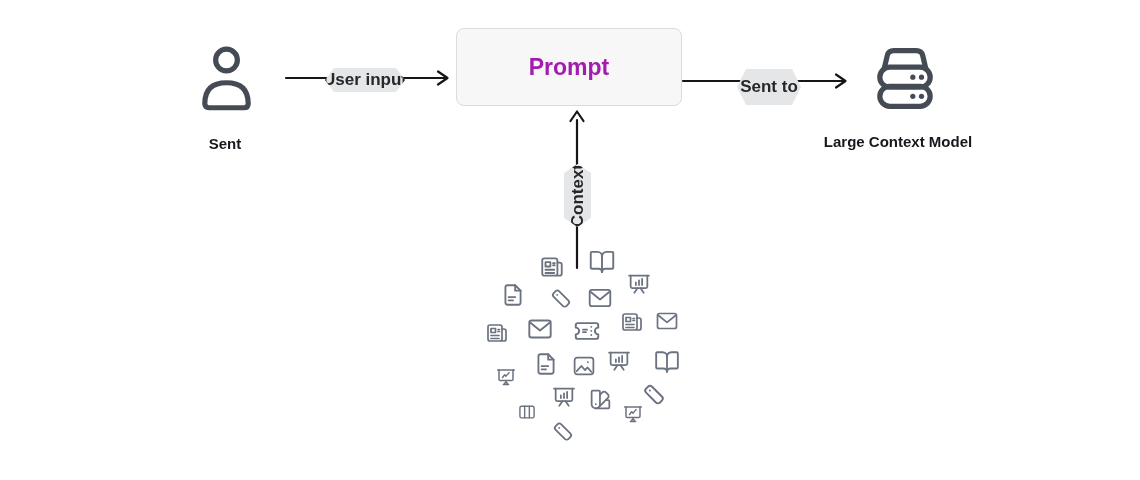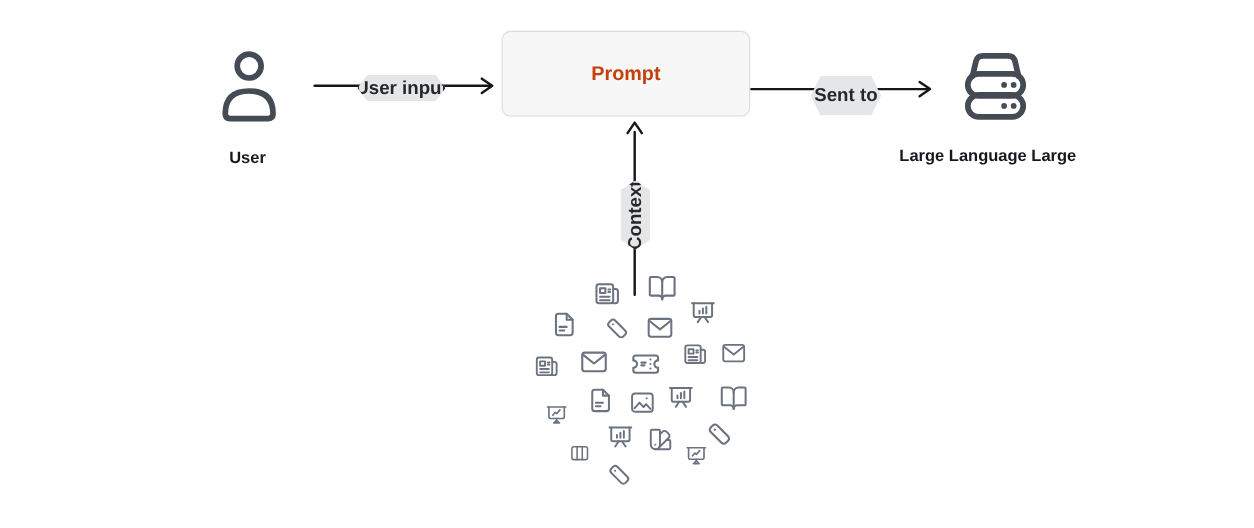--- a/index.html
+++ b/index.html
@@ -26,21 +26,21 @@
     position:absolute;font-weight:700;font-size:15px;color:var(--label-text);
     text-align:center;white-space:nowrap;
   }
 
   .prompt-box{
     position:absolute;left:456px;top:28px;width:226px;height:78px;
     background:var(--prompt-box-bg);border:1.5px solid var(--prompt-box-border);
     border-radius:8px;display:flex;align-items:center;justify-content:center;
     box-sizing:border-box;
   }
-  .prompt-box .prompt-title{font-weight:700;font-size:18px;color:#c2410c;}
+  .prompt-box .prompt-title{font-weight:700;font-size:23px;color:#a21caf;}
 
   .edge-badge{
     position:absolute;background:var(--badge-bg);color:var(--badge-text);
     font-weight:700;font-size:17px;display:flex;align-items:center;justify-content:center;
     white-space:nowrap;
   }
   .edge-badge.h{clip-path:polygon(9px 0,calc(100% - 9px) 0,100% 50%,calc(100% - 9px) 100%,9px 100%,0 50%);}
   .edge-badge.v{clip-path:polygon(50% 0,100% 9px,100% calc(100% - 9px),50% 100%,0 calc(100% - 9px),0 9px);}
   .edge-badge.v span{writing-mode:vertical-rl;transform:rotate(180deg);}
 
@@ -69,40 +69,40 @@
   </svg>
 
   <div class="node" style="left:197px;top:44px;width:58px;">
     <span class="nicon">
       <svg width="57" height="68" viewBox="0 0 60 72" fill="none" stroke="currentColor" stroke-width="5.5" stroke-linecap="round" stroke-linejoin="round">
         <circle cx="30" cy="17" r="11.5"></circle>
         <path d="M7 63 Q7 41 30 41 Q53 41 53 63 Q53 67.5 48.5 67.5 H11.5 Q7 67.5 7 63 Z"></path>
       </svg>
     </span>
   </div>
-  <div class="node-label" style="left:175px;top:135px;width:100px;">User</div>
+  <div class="node-label" style="left:175px;top:135px;width:100px;">Sent</div>
 
   <div class="prompt-box">
     <span class="prompt-title">Prompt</span>
   </div>
 
   <div class="node" style="left:872px;top:42px;width:66px;">
     <span class="nicon">
       <svg width="66" height="73" viewBox="0 0 76 84" fill="none" stroke="currentColor" stroke-width="6" stroke-linecap="round" stroke-linejoin="round">
         <path d="M14 31 L17.6 15.5 Q19 10 25 10 H51 Q57 10 58.4 15.5 L62 31"></path>
         <rect x="9" y="29" width="58" height="23" rx="11.5"></rect>
         <rect x="9" y="51" width="58" height="23" rx="11.5"></rect>
         <circle cx="47" cy="40.5" r="3" fill="currentColor" stroke="none"></circle>
         <circle cx="57" cy="40.5" r="3" fill="currentColor" stroke="none"></circle>
         <circle cx="47" cy="62.5" r="3" fill="currentColor" stroke="none"></circle>
         <circle cx="57" cy="62.5" r="3" fill="currentColor" stroke="none"></circle>
       </svg>
     </span>
   </div>
-  <div class="node-label" style="left:773px;top:133px;width:250px;">Large Language Large</div>
+  <div class="node-label" style="left:773px;top:133px;width:250px;">Large Context Model</div>
 
   <div class="edge-badge h" style="left:325px;top:68px;width:80px;height:24px;">
     <span>User input</span>
   </div>
   <div class="edge-badge h" style="left:737px;top:69px;width:64px;height:36px;">
     <span>Sent to</span>
   </div>
   <div class="edge-badge v" style="left:564px;top:164px;width:27px;height:63px;">
     <span>Context</span>
   </div>

